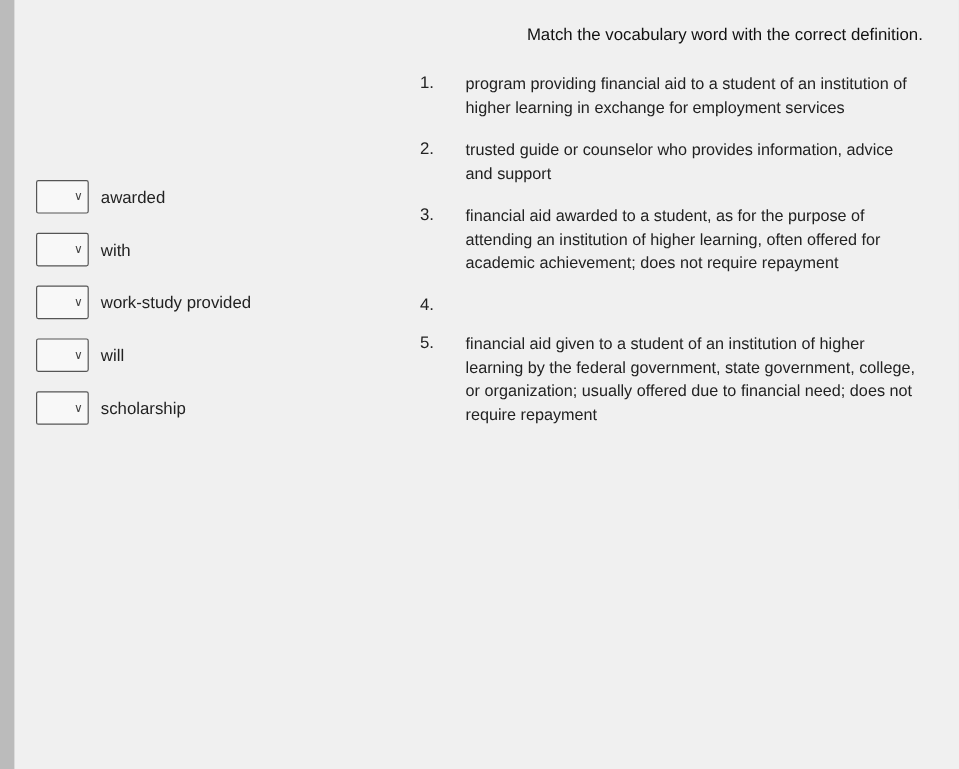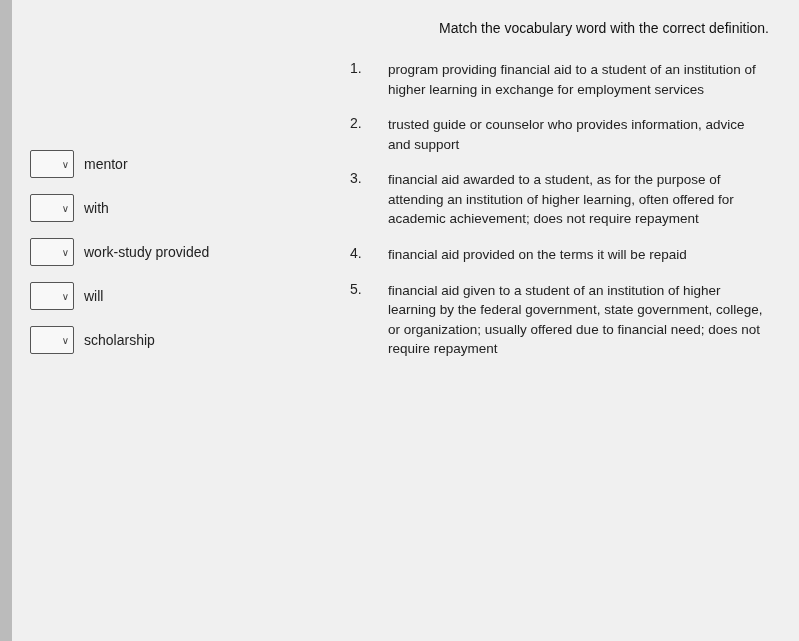--- a/index.html
+++ b/index.html
@@ -123,21 +123,21 @@
   <p class="instructions">Match the vocabulary word with the correct definition.</p>
 
   <div class="content-area">
 
     <div class="left-column">
 
     <div class="vocab-row">
           <div class="dropdown-box">
             <span class="dropdown-arrow">∨</span>
           </div>
-          <span class="vocab-label">mentor</span>
+          <span class="vocab-label">awarded</span>
         </div>
         <div class="vocab-row">
           <div class="dropdown-box">
             <span class="dropdown-arrow">∨</span>
           </div>
           <span class="vocab-label">with</span>
         </div>
         <div class="vocab-row">
           <div class="dropdown-box">
             <span class="dropdown-arrow">∨</span>
@@ -167,21 +167,20 @@
         <div class="definition-item">
           <span class="def-number">2.</span>
           <span class="def-text">trusted guide or counselor who provides information, advice and support</span>
         </div>
         <div class="definition-item">
           <span class="def-number">3.</span>
           <span class="def-text">financial aid awarded to a student, as for the purpose of attending an institution of higher learning, often offered for academic achievement; does not require repayment</span>
         </div>
         <div class="definition-item">
           <span class="def-number">4.</span>
-          <span class="def-text">financial aid provided on the terms it will be repaid</span>
         </div>
         <div class="definition-item">
           <span class="def-number">5.</span>
           <span class="def-text">financial aid given to a student of an institution of higher learning by the federal government, state government, college, or organization; usually offered due to financial need; does not require repayment</span>
         </div>
       </div>
 
   </div>
 </div>
 

